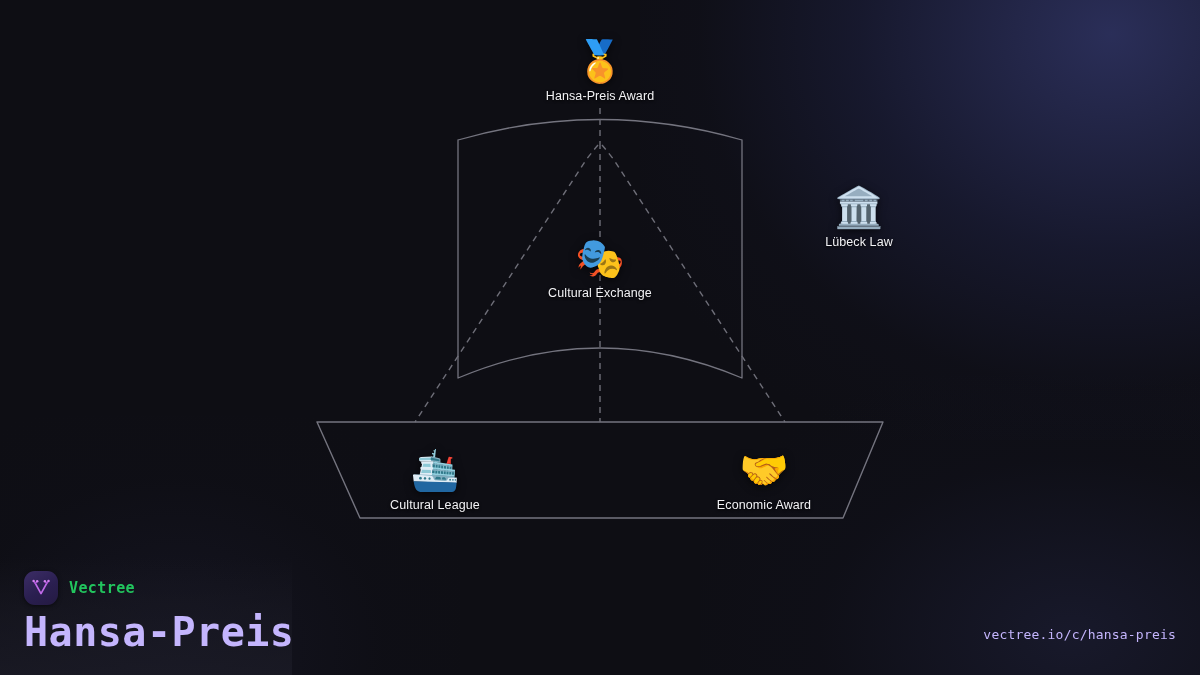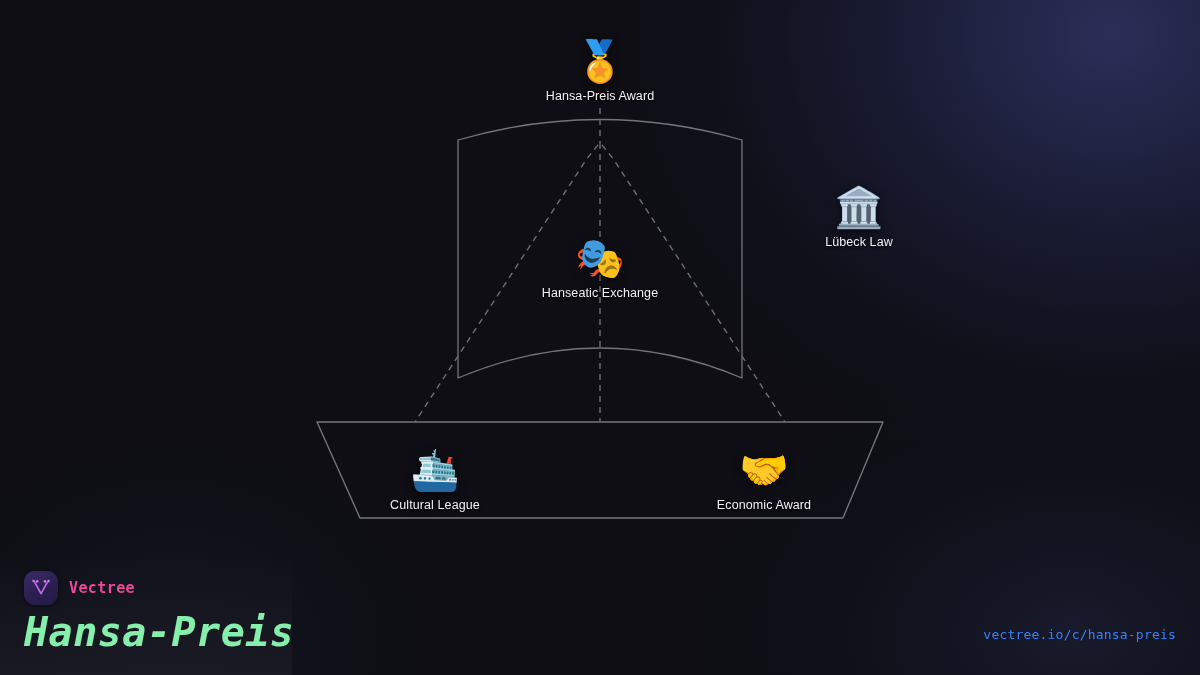--- a/index.html
+++ b/index.html
@@ -75,36 +75,35 @@
   #brand-logo {
     width:34px; height:34px; border-radius:11px;
     background:linear-gradient(150deg, #3c2d66 0%, #2a1f50 55%, #241a42 100%);
     display:flex; align-items:center; justify-content:center;
     box-shadow:0 1px 4px rgba(0,0,0,0.55);
     flex:0 0 auto;
   }
   #brand-name {
     font-family:"DejaVu Sans Mono", monospace;
     font-size:15px; font-weight:bold;
-    color:#ec4899; letter-spacing:0.4px;
+    color:#22c55e; letter-spacing:0.4px;
   }
   #page-title {
     font-family:"DejaVu Sans Mono", monospace;
     font-size:40px; font-weight:bold;
-    color:#86efac;
+    color:#c4b5fd;
     letter-spacing:0.5px;
     line-height:1.05;
-    font-style:italic;
   }
   #footer-url {
     position:absolute;
     right:24px; bottom:33px;
     font-family:"DejaVu Sans Mono", monospace;
     font-size:13px;
-    color:#3b82f6;
+    color:#c4b5fd;
     letter-spacing:0.2px;
   }
 </style>
 </head>
 <body>
 
 <div id="bg-glow-tr"></div>
 <div id="bg-glow-br"></div>
 <div id="bg-glow-bl"></div>
 
@@ -132,21 +131,21 @@
     <div class="node-label">Hansa-Preis Award</div>
   </div>
 
   <div class="node" style="left:859px; top:216px;">
     <div class="node-icon">🏛️</div>
     <div class="node-label">Lübeck Law</div>
   </div>
 
   <div class="node" style="left:600px; top:267px;">
     <div class="node-icon">🎭</div>
-    <div class="node-label">Hanseatic Exchange</div>
+    <div class="node-label">Cultural Exchange</div>
   </div>
 
   <div class="node" style="left:435px; top:479px;">
     <div class="node-icon">🛳️</div>
     <div class="node-label">Cultural League</div>
   </div>
 
   <div class="node" style="left:764px; top:479px;">
     <div class="node-icon">🤝</div>
     <div class="node-label">Economic Award</div>

